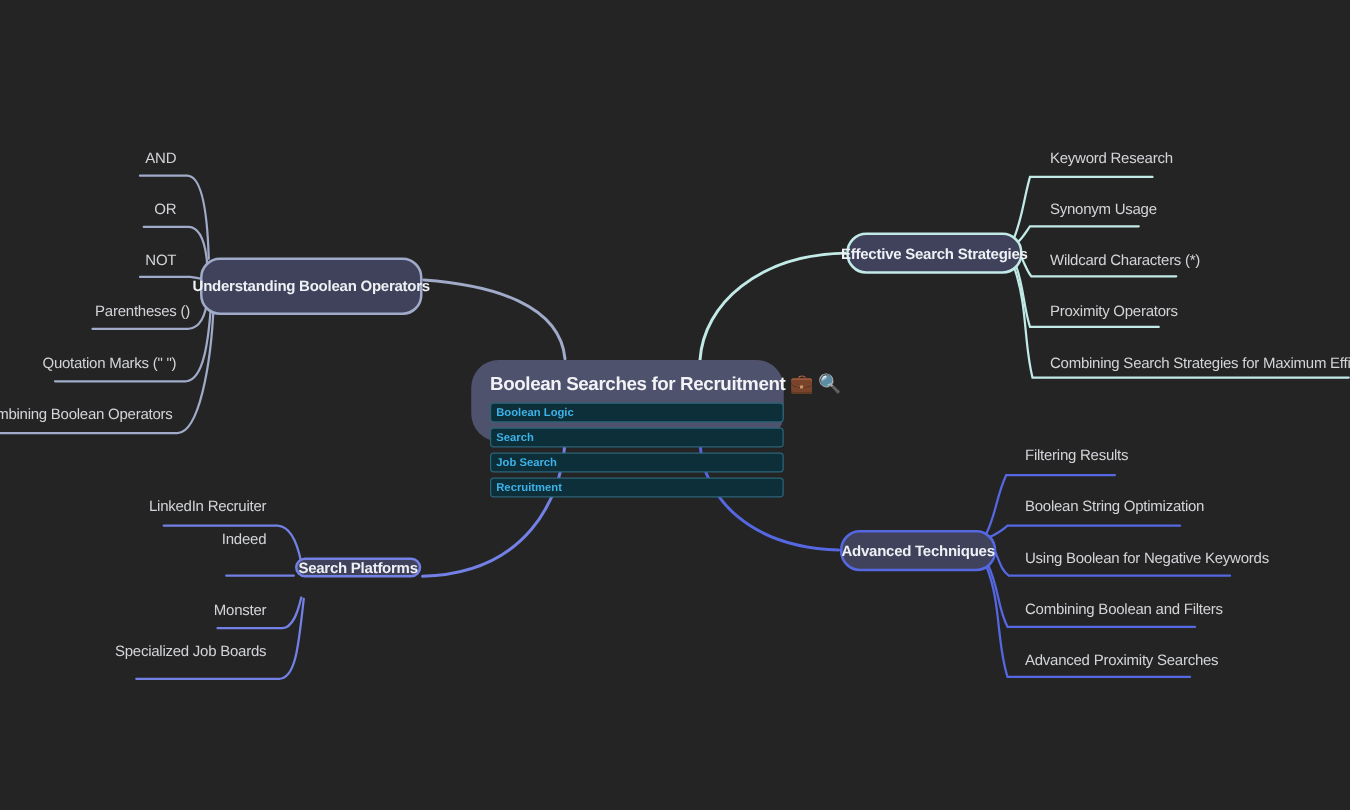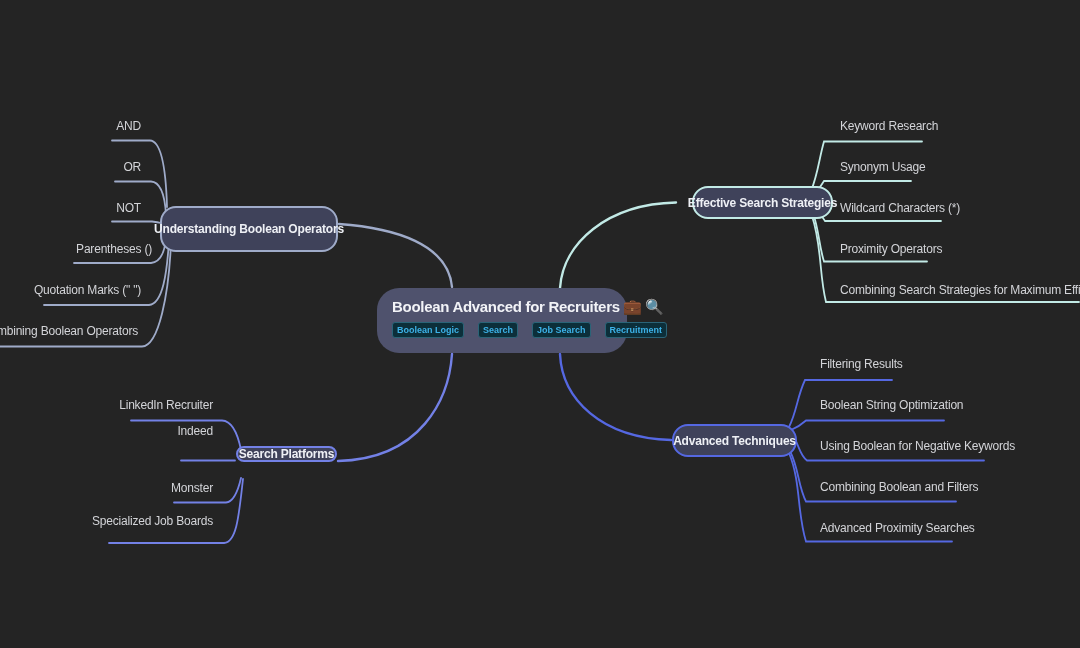--- a/index.html
+++ b/index.html
@@ -17,34 +17,34 @@
   .trunk{stroke-width:2.4;}
 
   .central{
     position:absolute;left:377px;top:288px;width:250px;height:65px;
     background:#4f526d;border-radius:22px;box-sizing:border-box;
   }
   .central-title{
     margin:10px 0 0 15px;color:#f2f3f7;font-size:15px;font-weight:600;
     letter-spacing:-0.3px;white-space:nowrap;
   }
-  .tag-row{display:flex;gap:14px;margin:6px 0 0 15px;}
+  .tag-row{display:flex;gap:4px;margin:6px 0 0 15px;flex-direction:column;}
   .tag{
     font-size:9px;font-weight:600;color:#3db2e8;background:#0c2f3a;
     border:1px solid #2a6478;border-radius:3px;padding:2px 4px;white-space:nowrap;
   }
 
   .pill{
     position:absolute;display:flex;align-items:center;justify-content:center;
     background:#3f425a;border-radius:16px;box-sizing:border-box;
     color:#eef0f5;font-size:12px;font-weight:600;letter-spacing:-0.2px;
     white-space:nowrap;
   }
   .pill.p0{left:160px;top:206px;width:178px;height:46px;border:2px solid #9fabc9;}
-  .pill.p1{left:677px;top:186px;width:141px;height:33px;border:2px solid #c2eae6;margin-left:15px;}
+  .pill.p1{left:677px;top:186px;width:141px;height:33px;border:2px solid #c2eae6;}
   .pill.p2{left:236px;top:446px;width:101px;height:16px;border:2px solid #7381e6;}
   .pill.p3{left:672px;top:424px;width:125px;height:33px;border:2px solid #5568e2;}
 
   .leaf{
     position:absolute;color:#d3d4d8;font-size:12px;font-weight:500;
     letter-spacing:-0.2px;white-space:nowrap;line-height:14px;
   }
 </style>
 </head>
 <body>
@@ -76,21 +76,21 @@
 
     <path class="b3 trunk" d="M 560 354 C 562 399 601 438 671 440"></path>
     <path class="b3 leaf-link" d="M 789 427 C 797 411 797 397 805 380 H 892"></path>
     <path class="b3 leaf-link" d="M 791 430 C 798 427 801 425 806 420.5 H 944"></path>
     <path class="b3 leaf-link" d="M 796 441 C 800 450 801 456 807 460.5 H 984"></path>
     <path class="b3 leaf-link" d="M 790 451 C 799 469 798 486 806 501.5 H 956"></path>
     <path class="b3 leaf-link" d="M 789 453 C 801 482 797 513 806 541.5 H 952"></path>
   </svg>
 
   <div class="central">
-    <div class="central-title">Boolean Advanced for Recruiters 💼 🔍</div>
+    <div class="central-title">Boolean Searches for Recruitment 💼 🔍</div>
     <div class="tag-row">
       <span class="tag">Boolean Logic</span>
       <span class="tag">Search</span>
       <span class="tag">Job Search</span>
       <span class="tag">Recruitment</span>
     </div>
   </div>
 
   <div class="pill p0">Understanding Boolean Operators</div>
   <div class="pill p1">Effective Search Strategies</div>

